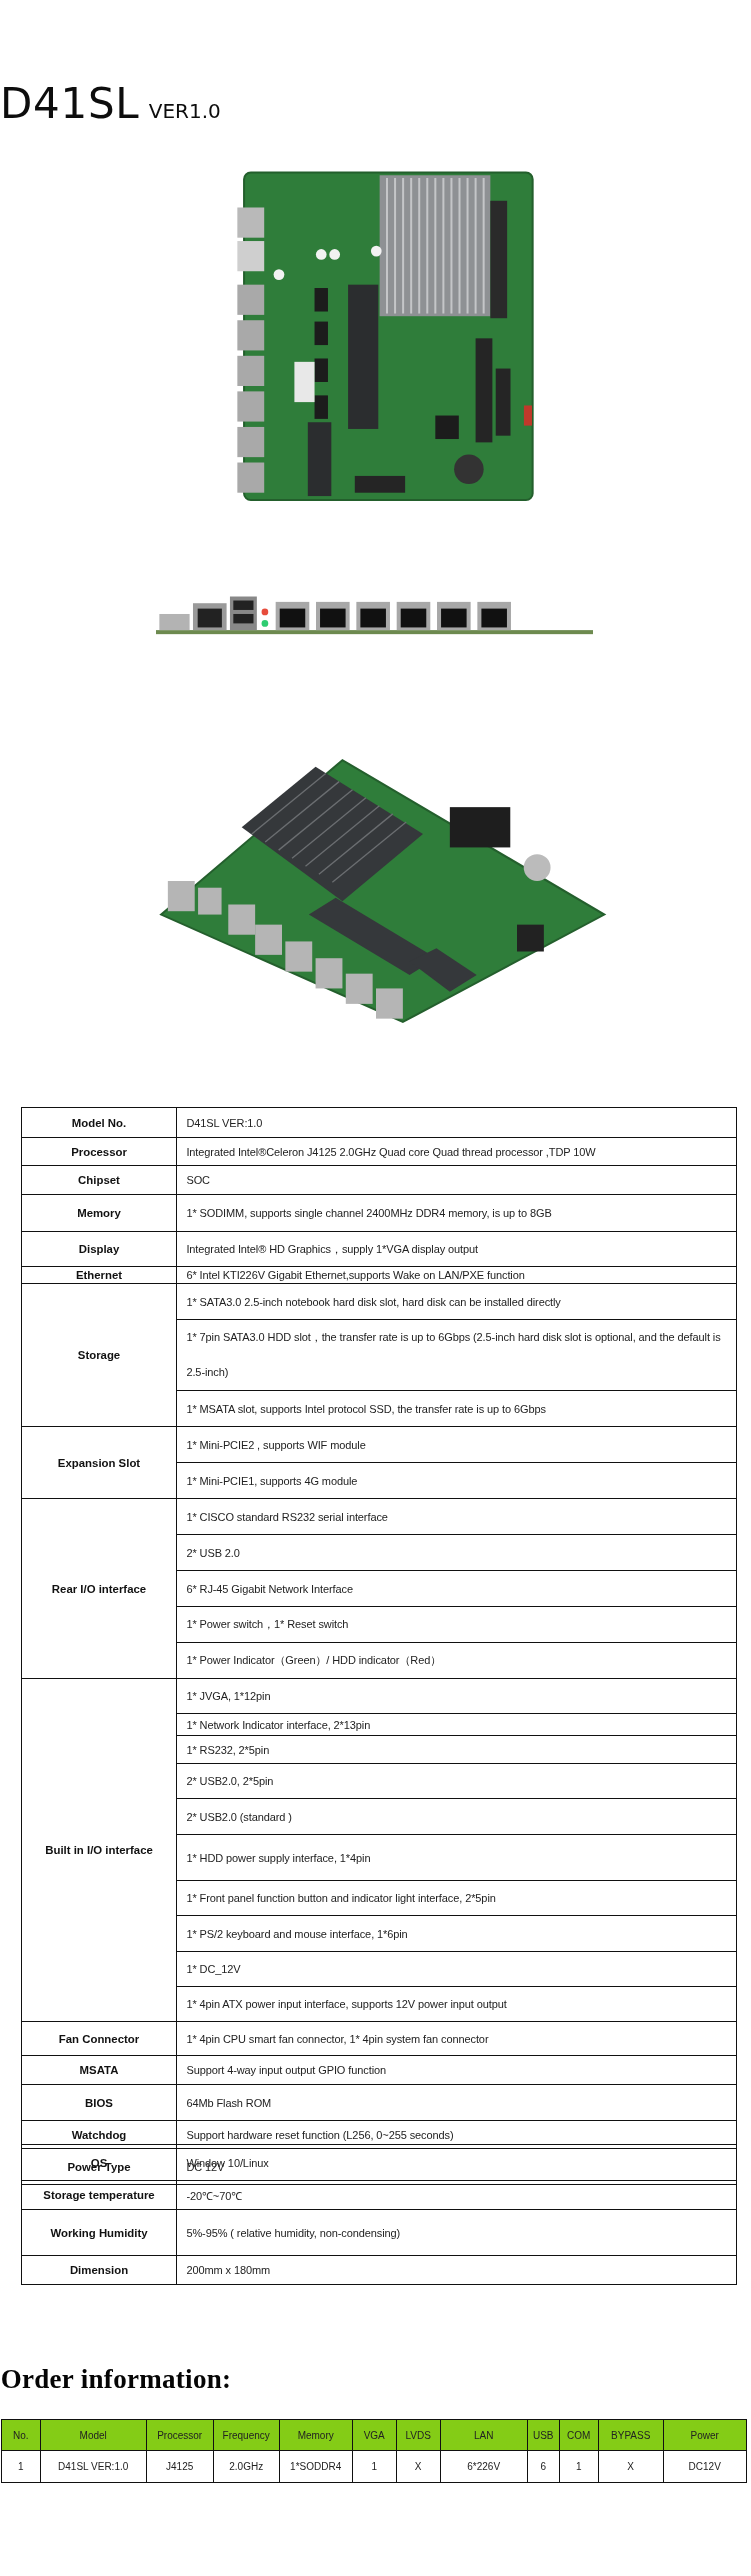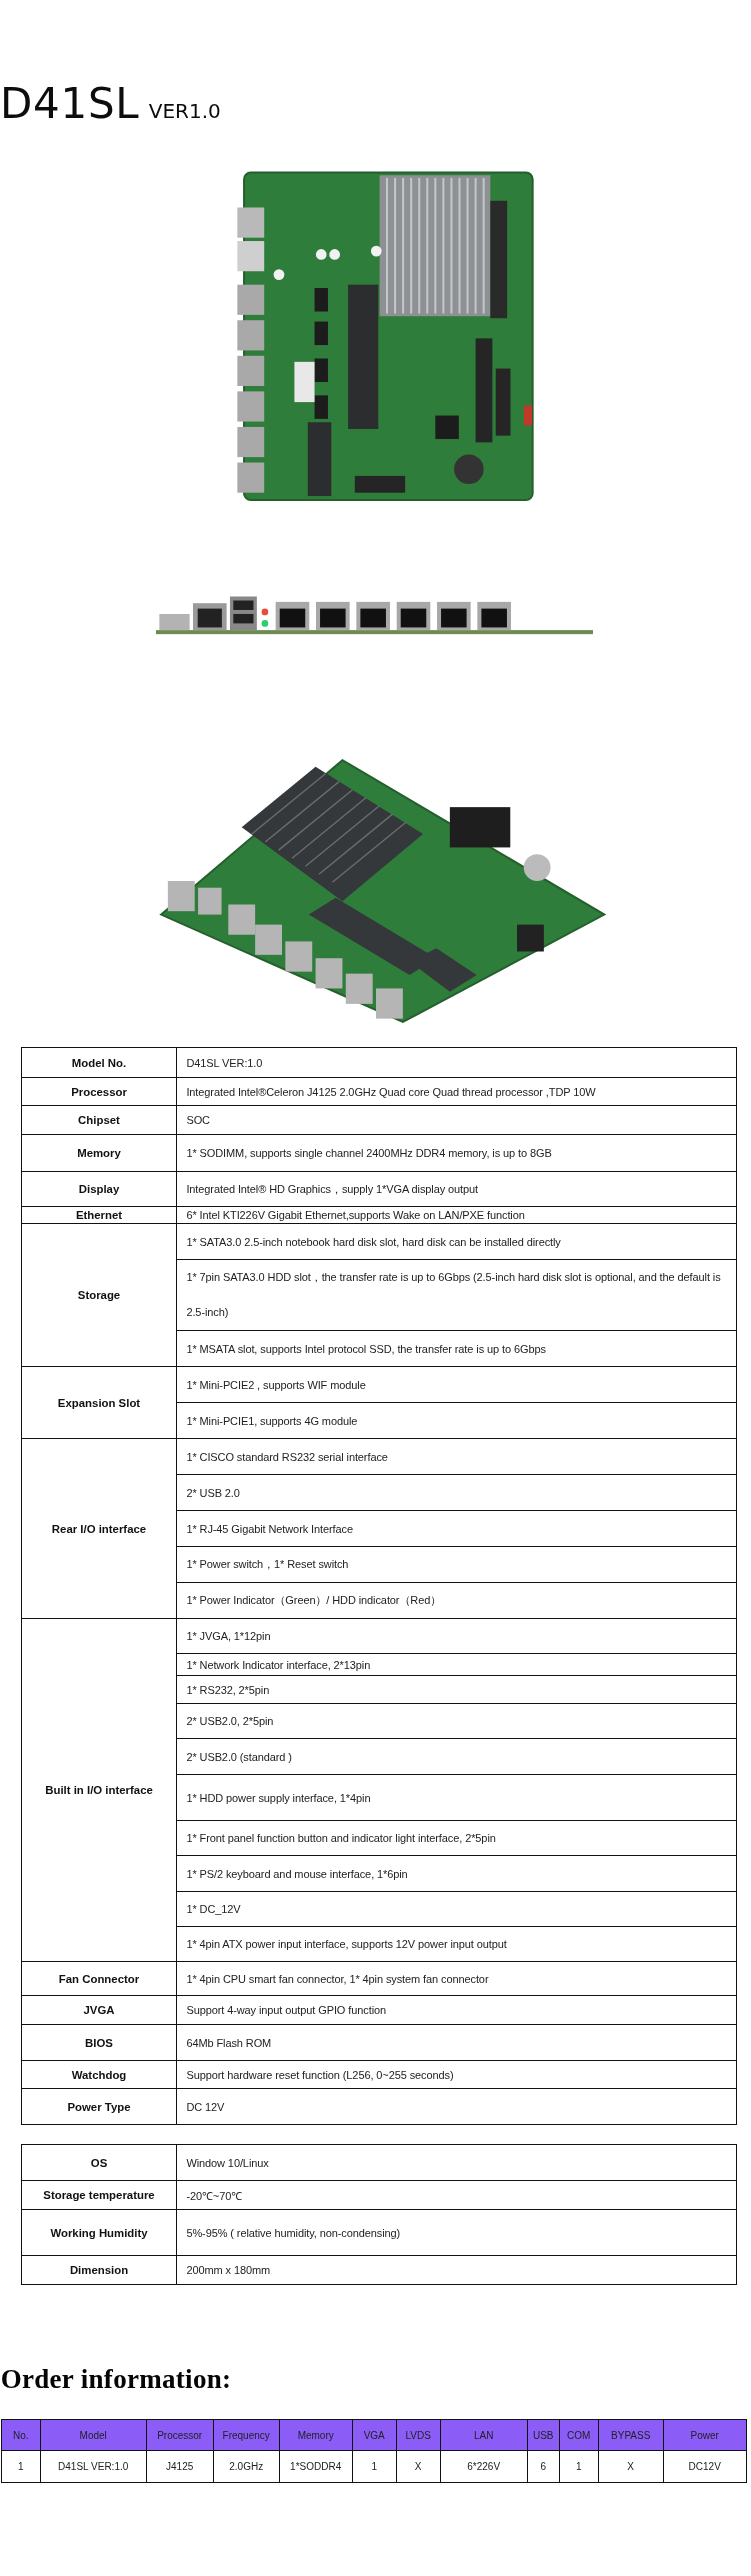--- a/index.html
+++ b/index.html
@@ -21,21 +21,21 @@
   .spec { position:absolute; left:21px; width:716px; border-collapse:collapse; table-layout:fixed; }
   .spec td { border:1px solid #111; padding:0; vertical-align:middle; font-size:11px; }
   .spec td.k { width:154px; text-align:center; font-weight:bold; font-size:11.4px; }
   .spec td.v { padding-left:9.4px; color:#222; font-family:"Liberation Sans Narrow","Liberation Sans", sans-serif; letter-spacing:-0.1px; }
   .spec td.v.multi { line-height:35px; }
 
   .order-heading { position:absolute; left:0.7px; top:2364px; font-family:"Liberation Serif", "DejaVu Serif", serif;
                    font-weight:bold; font-size:27px; color:#050505; letter-spacing:0.3px; }
   .order { position:absolute; left:0.7px; top:2419px; width:745px; border-collapse:collapse; table-layout:fixed; }
   .order td, .order th { border:1px solid #111; text-align:center; font-size:10px; font-weight:normal; padding:0; color:#222; }
-  .order th { background:#8b5cf6; height:30px; }
+  .order th { background:#84cc16; height:30px; }
   .order td { height:31px; }
 </style>
 </head>
 <body>
 
 <div class="title">
   <span class="main">D41SL</span><span class="ver">VER1.0</span>
 </div>
 
 <div id="photo-top" class="photo">
@@ -146,21 +146,21 @@
         <rect x="350" y="380" width="40" height="45"></rect>
       <rect x="40" y="220" width="40" height="45"></rect>
         <rect x="85" y="230" width="35" height="40"></rect>
     </g>
     <rect x="460" y="110" width="90" height="60" fill="#1e1e1e"></rect>
     <circle cx="590" cy="200" r="20" fill="#bbb"></circle>
     <rect x="560" y="285" width="40" height="40" fill="#222"></rect>
   </svg>
 </div>
 
-<table class="spec" style="top:1047px;">
+<table class="spec" style="top:1107px;">
   <tbody>
     <tr style="height:30px">
       <td class="k">Model No.</td>
       <td class="v">D41SL VER:1.0</td>
     </tr>
     <tr style="height:28px">
       <td class="k">Processor</td>
       <td class="v">Integrated Intel®Celeron J4125 2.0GHz Quad core Quad thread processor ,TDP 10W</td>
     </tr>
     <tr style="height:29px">
@@ -200,21 +200,21 @@
     </tr>
 
     <tr style="height:36px">
       <td class="k" rowspan="5">Rear I/O interface</td>
       <td class="v">1* CISCO standard RS232 serial interface</td>
     </tr>
     <tr style="height:36px">
         <td class="v">2* USB 2.0</td>
       </tr>
     <tr style="height:36px">
-        <td class="v">1* RJ-45 Gigabit Network Interface</td>
+        <td class="v">6* RJ-45 Gigabit Network Interface</td>
       </tr>
     <tr style="height:36px">
         <td class="v">1* Power switch，1* Reset switch</td>
       </tr>
     <tr style="height:36px">
         <td class="v">1* Power Indicator（Green）/ HDD indicator（Red）</td>
       </tr>
 
     <tr style="height:35px">
       <td class="k" rowspan="10">Built in I/O interface</td>
@@ -246,21 +246,21 @@
       </tr>
     <tr style="height:35px">
         <td class="v">1* 4pin ATX power input interface, supports 12V power input output</td>
       </tr>
 
     <tr style="height:34px">
       <td class="k">Fan Connector</td>
       <td class="v">1* 4pin CPU smart fan connector, 1* 4pin system fan connector</td>
     </tr>
     <tr style="height:29px">
-      <td class="k">JVGA</td>
+      <td class="k">MSATA</td>
       <td class="v">Support 4-way input output GPIO function</td>
     </tr>
     <tr style="height:36px">
       <td class="k">BIOS</td>
       <td class="v">64Mb Flash ROM</td>
     </tr>
     <tr style="height:28px">
       <td class="k">Watchdog</td>
       <td class="v">Support hardware reset function (L256, 0~255 seconds)</td>
     </tr>

